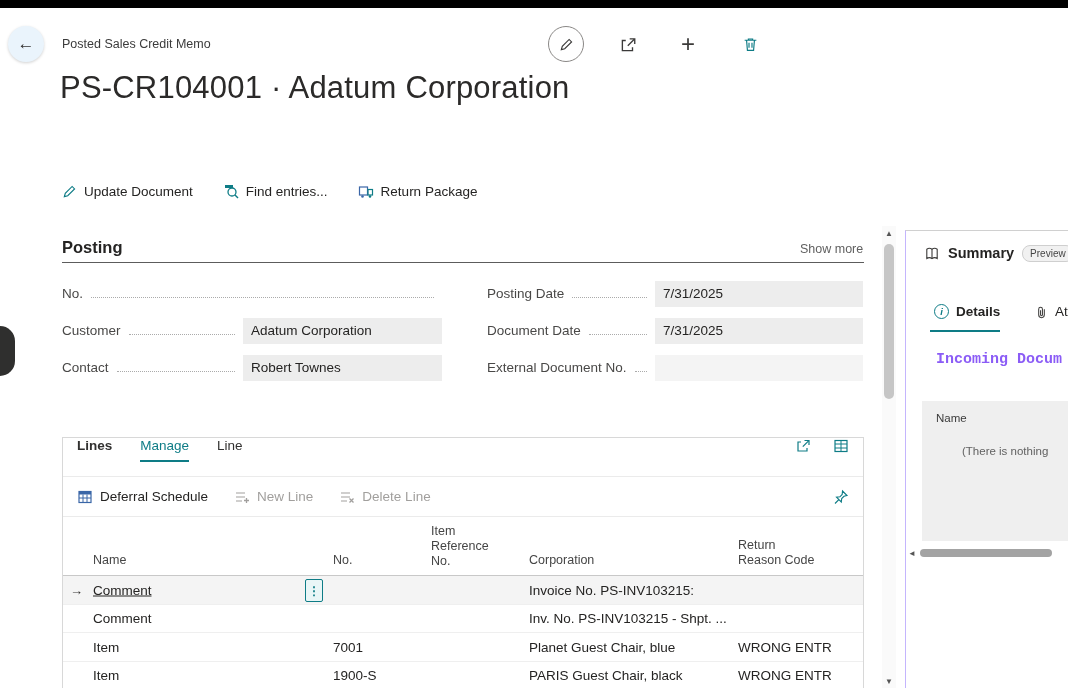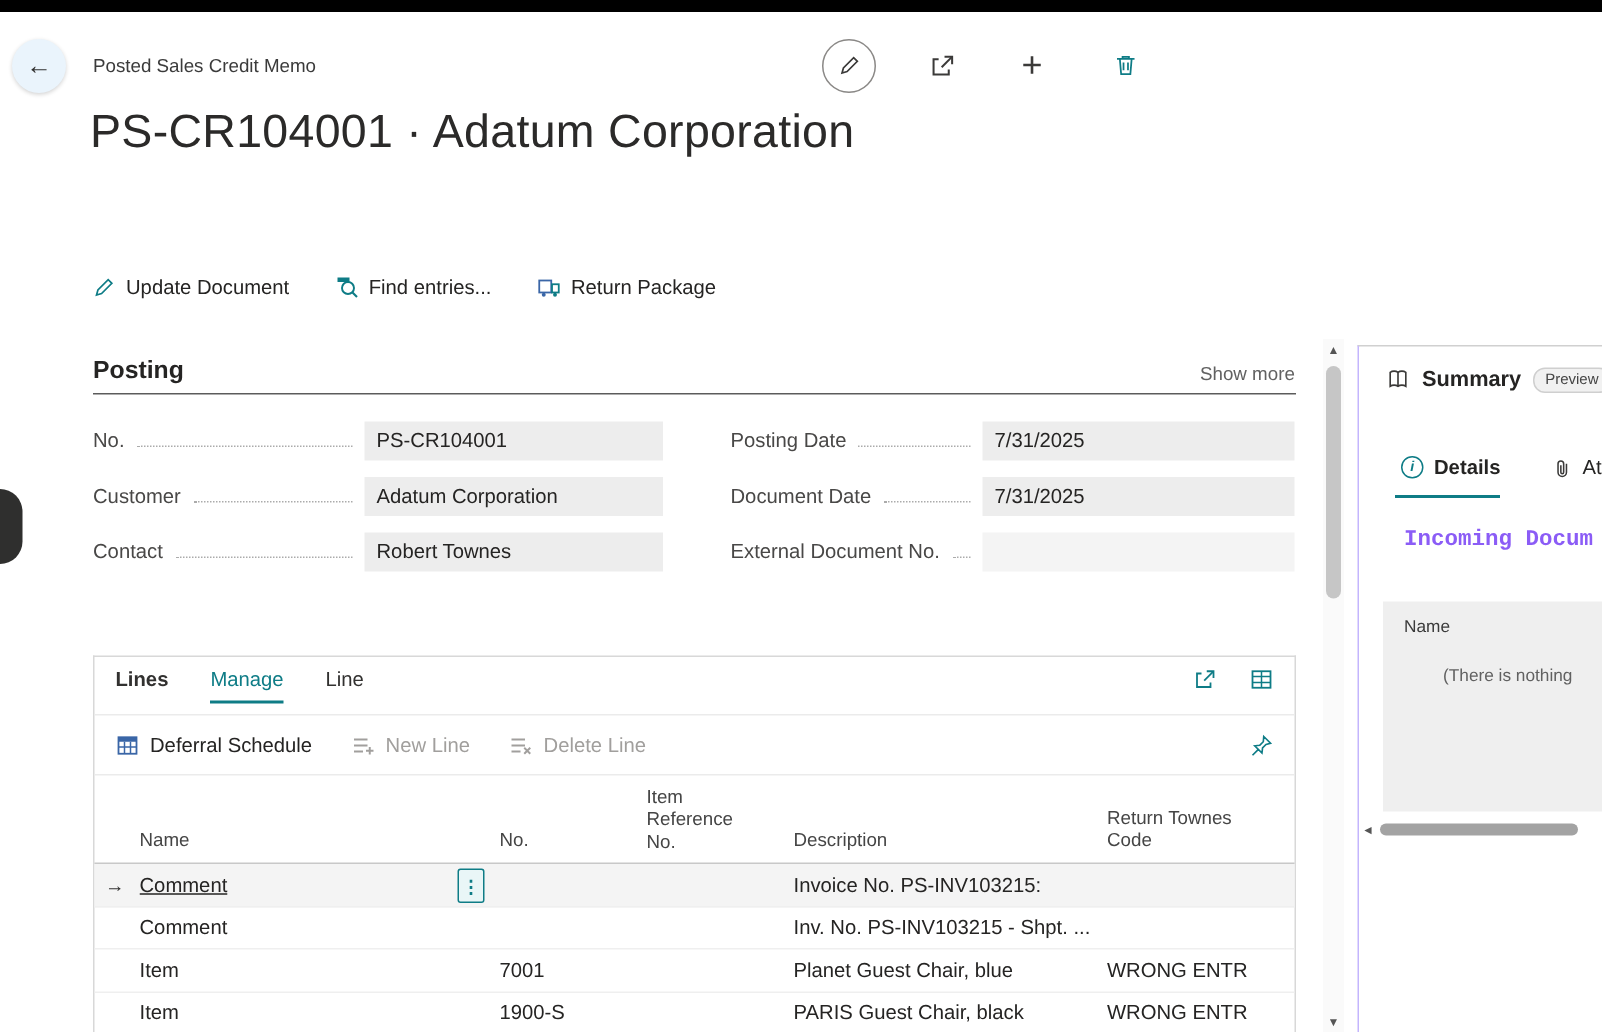--- a/index.html
+++ b/index.html
@@ -43,21 +43,21 @@
   .fld .lbl { font-size:13.5px; color:#494847; white-space:nowrap; }
   .fld .leader { flex:1; border-bottom:1px dotted #ababab; margin:0 8px 4px 8px; min-width:10px; }
   .fld .val { height:26px; line-height:26px; padding:0 8px; font-size:13.5px; color:#252423;
     background:#ededed; overflow:hidden; white-space:nowrap; cursor:text; }
   .fld.c1 { left:62px; width:380px; } .fld.c1 .val { width:199px; }
   .fld.c2 { left:487px; width:376px; } .fld.c2 .val { width:208px; }
   .val.empty { background:#f4f4f4; }
 
   .lines-card { position:absolute; left:62px; top:437px; width:802px; height:251px;
     border:1px solid #d8d8d8; border-bottom:none; background:#fff; }
-  .lines-head { height:38px; display:flex; align-items:center; padding:0 14px; gap:28px; font-size:13.5px; }
+  .lines-head { height:38px; display:flex; align-items:flex-start; padding:0 14px; gap:28px; font-size:13.5px; }
   .lines-tab { padding-bottom:9px; cursor:pointer; color:#323130; }
   .lines-tab.bold { font-weight:bold; }
   .lines-tab.active { color:#0e7c86; border-bottom:2px solid #0e7c86; padding-bottom:7px; }
   .lines-head-icons { margin-left:auto; display:flex; gap:22px; padding-bottom:8px; color:#0e7c86; }
 
   .lines-toolbar { height:41px; border-top:1px solid #ebebeb; border-bottom:1px solid #ebebeb;
     display:flex; align-items:center; padding:0 14px; gap:26px; font-size:13.5px; }
   .tool-item { display:flex; align-items:center; gap:7px; cursor:pointer; color:#252423; }
   .tool-item.disabled { color:#a19f9d; cursor:default; }
   .pin { margin-left:auto; color:#0e7c86; cursor:pointer; }
@@ -185,21 +185,20 @@
 
   <div class="general-title">Posting</div>
   <div class="show-more">Show more</div>
   <div class="general-rule"></div>
 
   <div class="fld c1" style="top:281px;">
     <span class="lblwrap">
         <span class="lbl">No.</span>
         <span class="leader"></span>
       </span>
-    <div class="val">PS-CR104001</div>
   </div>
   <div class="fld c1" style="top:355px;">
     <span class="lblwrap">
         <span class="lbl">Contact</span>
         <span class="leader"></span>
       </span>
     <div class="val">Robert Townes</div>
   </div>
   <div class="fld c1" style="top:318px;">
     <span class="lblwrap">
@@ -285,22 +284,22 @@
         <svg width="16" height="16" viewBox="0 0 16 16">
             <path d="M9.5 2l4.5 4.5-3 .8-2.3 2.3-.4 3.4-2.4-2.4L2 14.5l3.9-3.9-2.4-2.4 3.4-.4L9.2 5.5z" fill="none" stroke="#0e7c86" stroke-width="1.1"></path>
           </svg>
       </div>
     </div>
 
     <div class="grid-head">
       <div class="gh gh-type">Name</div>
       <div class="gh gh-no">No.</div>
       <div class="gh gh-ref">Item Reference No.</div>
-      <div class="gh gh-desc">Description</div>
-      <div class="gh gh-ret">Return Townes Code</div>
+      <div class="gh gh-desc">Corporation</div>
+      <div class="gh gh-ret">Return Reason Code</div>
     </div>
 
     <div class="grid-row selected">
       <span class="gc gc-arrow">→</span>
       <span class="gc gc-type focused">Comment</span>
       <div class="dots-btn">
           <span>⋮</span>
         </div>
       <span class="gc gc-no"></span>
       <span class="gc gc-desc">Invoice No. PS-INV103215:</span>

